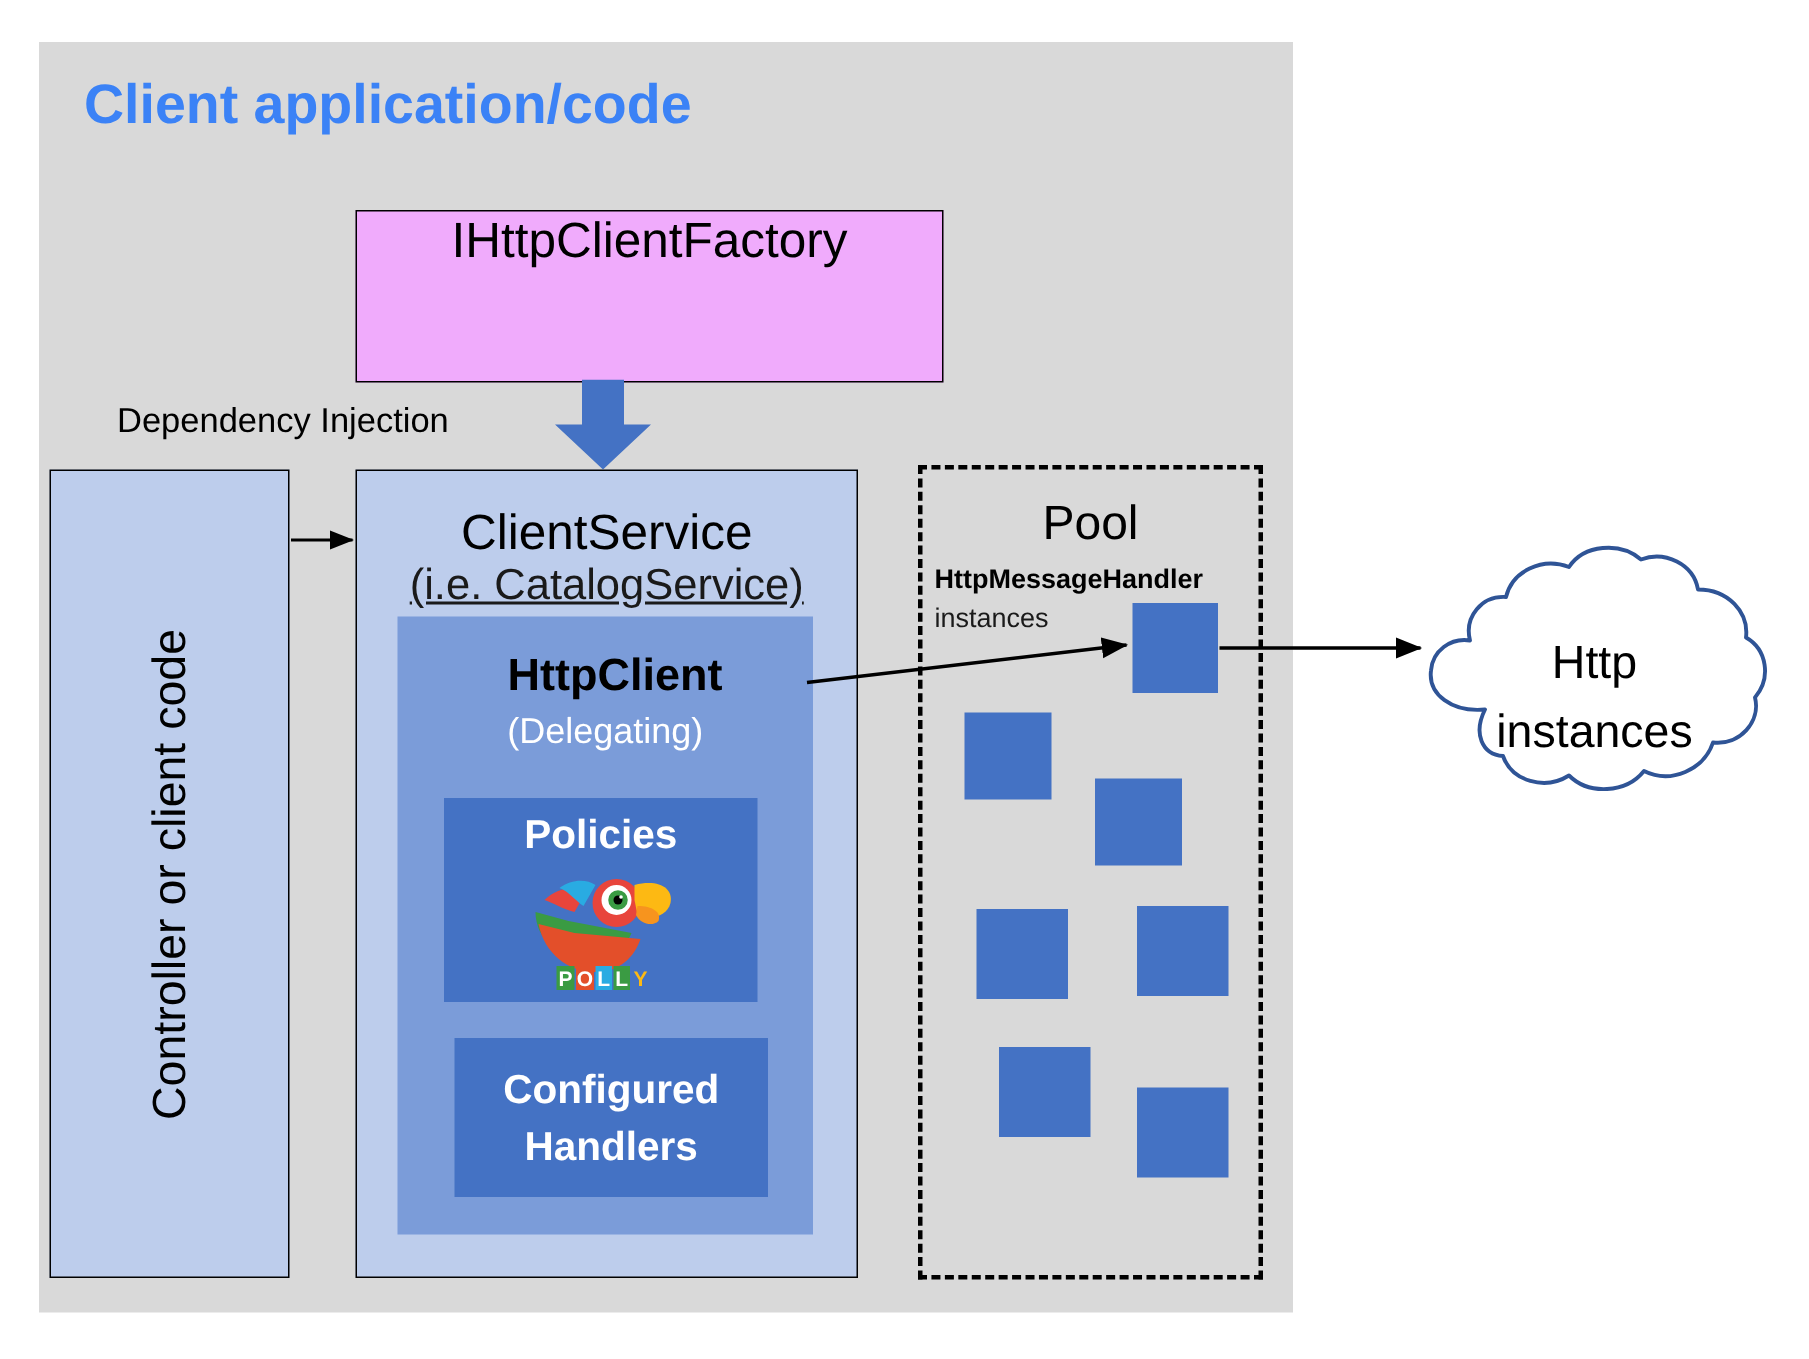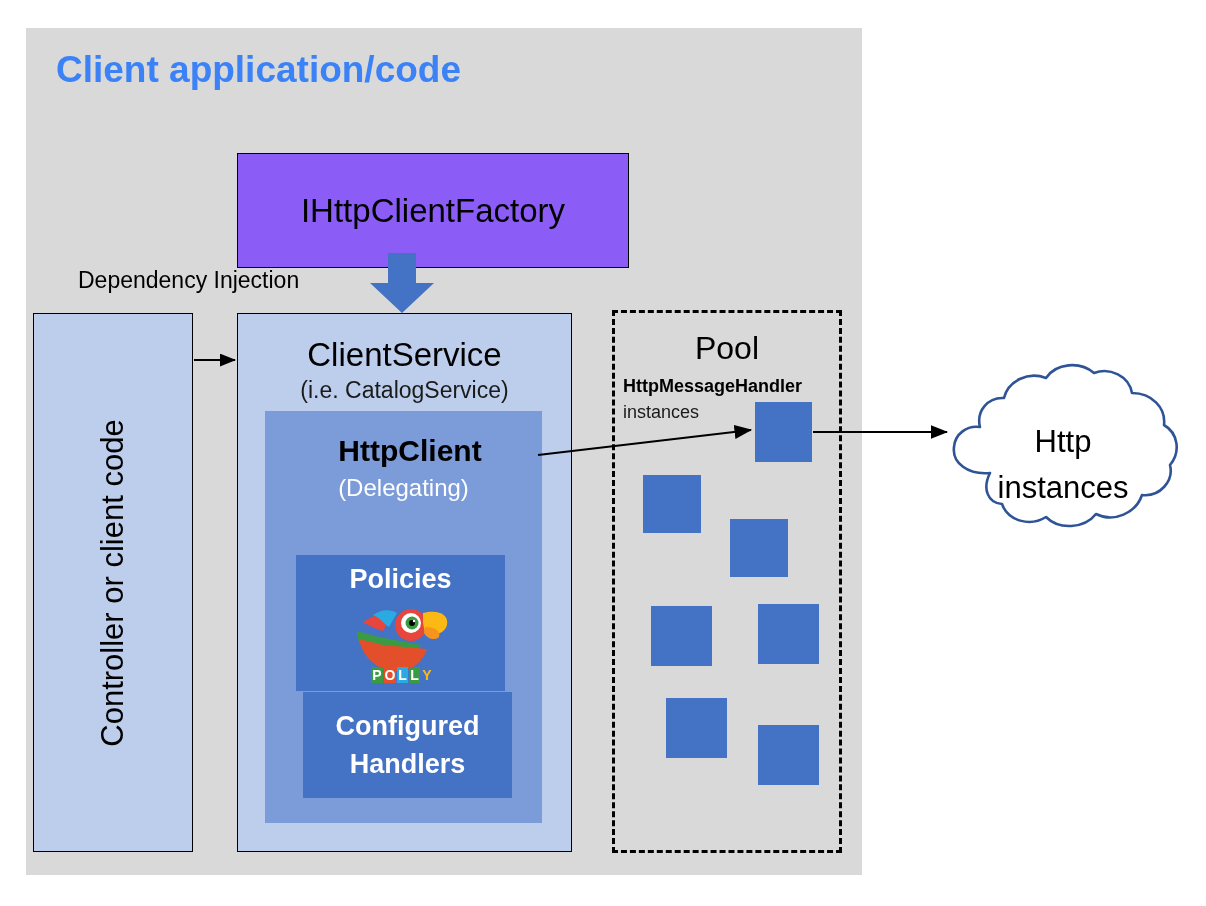--- a/index.html
+++ b/index.html
@@ -41,28 +41,27 @@
     line-height: 44px;
     color: #3b82f6;
     white-space: nowrap;
     font-weight: 700;
   }
 
   
   .factory-box {
     position: absolute;
     left: 237px;
-    top: 153px;
+    top: 140px;
     width: 392px;
     height: 115px;
-    background: #8b5cf6;
+    background: #f0abfc;
     border: 1.5px solid #000000;
     box-sizing: border-box;
     display: flex;
-    align-items: center;
     justify-content: center;
   }
   .factory-label {
     font-size: 33px;
     line-height: 38px;
     color: #000000;
     white-space: nowrap;
   }
 
   
@@ -126,23 +125,24 @@
     font-size: 33px;
     line-height: 38px;
     color: #000000;
   }
   .clientservice-sub {
     position: absolute;
     left: 0;
     right: 0;
     top: 62px;
     text-align: center;
-    font-size: 23px;
+    font-size: 29px;
     line-height: 28px;
     color: #1a1a1a;
+    text-decoration: underline;
   }
 
   
   .httpclient-box {
     position: absolute;
     left: 265px;
     top: 411px;
     width: 277px;
     height: 412px;
     background: #7b9cd9;
@@ -171,21 +171,20 @@
   }
 
   
   .policies-box {
     position: absolute;
     left: 296px;
     top: 532px;
     width: 209px;
     height: 136px;
     background: #4472c4;
-    margin-top: 23px;
   }
   .policies-title {
     position: absolute;
     left: 0;
     right: 0;
     top: 8px;
     text-align: center;
     font-size: 27px;
     line-height: 33px;
     font-weight: bold;

